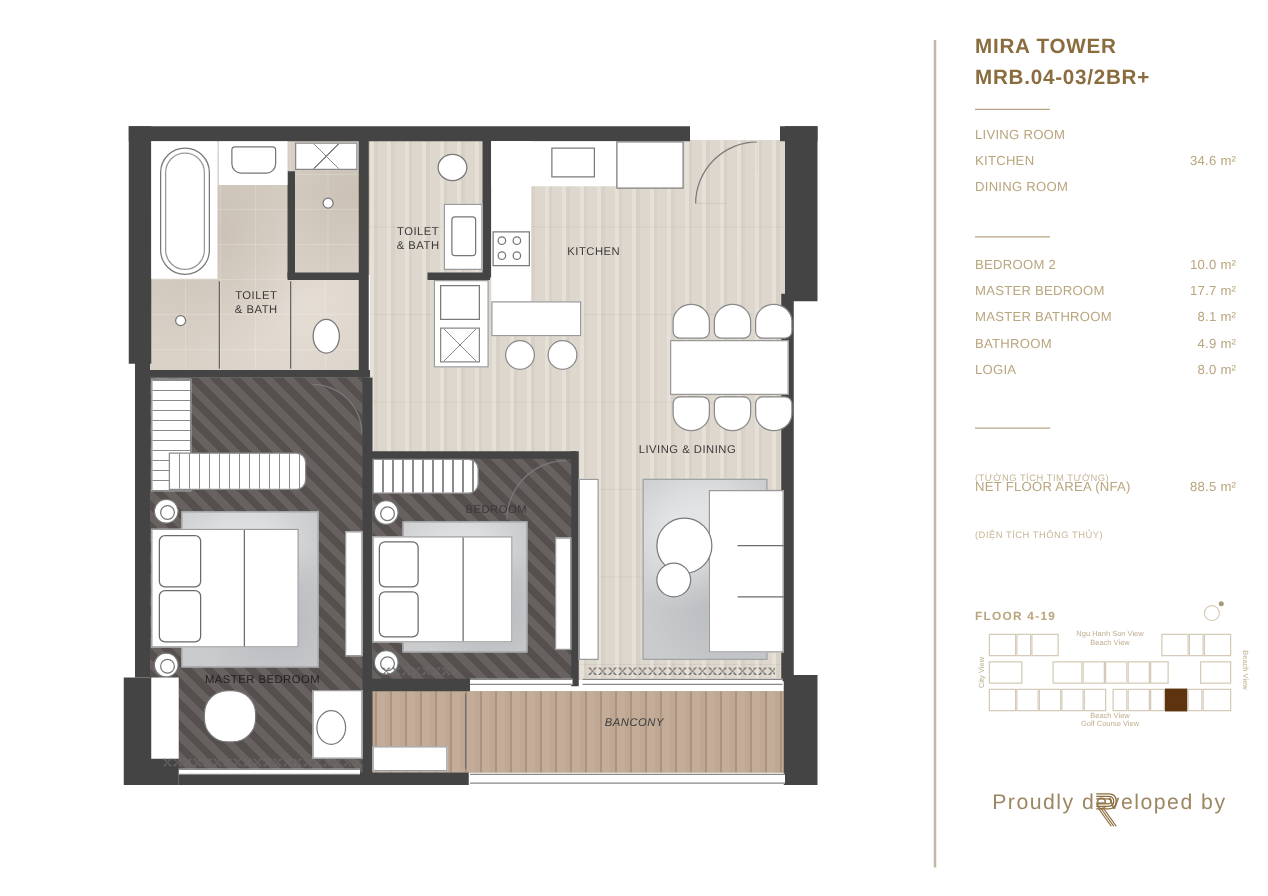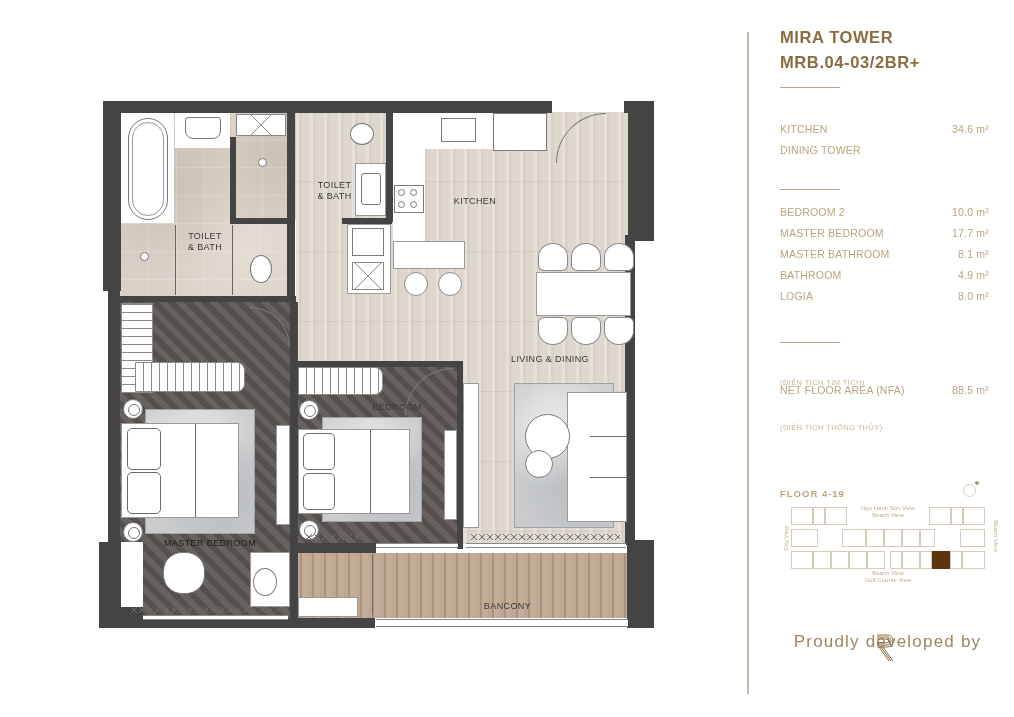--- a/index.html
+++ b/index.html
@@ -197,37 +197,41 @@
   <div class="line" style="left:370px;top:430px;width:1px;height:83px;"></div>
   <div class="lamp" style="left:299px;top:400px;"></div>
   <div class="lamp" style="left:299px;top:520px;"></div>
   <div class="white" style="left:444px;top:430px;width:13px;height:90px;"></div>
   <div class="roomlabel" style="left:367px;top:402px;width:60px;">BEDROOM</div>
   <div class="curtain" style="left:305px;top:534px;width:60px;"></div>
   <div class="window" style="left:376px;top:543px;width:82px;"></div>
 
   <div class="white" style="left:298px;top:597px;width:60px;height:20px;"></div>
   <div class="line" style="left:372px;top:555px;width:1px;height:60px;"></div>
-  <div class="roomlabel" style="left:475px;top:601px;width:65px;">BANCONY</div>
+  <div class="roomlabel" style="left:475px;top:573px;width:65px;font-style:italic;">BANCONY</div>
   <div class="window" style="left:376px;top:619px;width:252px;height:8px;"></div>
 </div>
 
 <div id="divider"></div>
 
 <div id="panel">
   <div class="title" style="top:28px;text-align:center;">MIRA TOWER</div>
   <div class="title" style="top:53px;">MRB.04-03/2BR+</div>
   <div class="rule" style="top:87px;"></div>
 
+  <div class="row" style="top:102px;">
+    <span class="lbl">LIVING ROOM</span>
+    <span class="val"></span>
+  </div>
   <div class="row" style="top:123px;">
     <span class="lbl">KITCHEN</span>
     <span class="val">34.6 m²</span>
   </div>
   <div class="row" style="top:144px;">
-    <span class="lbl">DINING TOWER</span>
+    <span class="lbl">DINING ROOM</span>
     <span class="val"></span>
   </div>
 
   <div class="rule" style="top:189px;"></div>
 
   <div class="row" style="top:206px;">
     <span class="lbl">BEDROOM 2</span>
     <span class="val">10.0 m²</span>
   </div>
   <div class="row" style="top:227px;">
@@ -246,21 +250,21 @@
     <span class="lbl">LOGIA</span>
     <span class="val">8.0 m²</span>
   </div>
 
   <div class="rule" style="top:342px;"></div>
 
   <div class="row" style="top:384px;">
     <span class="lbl">NET FLOOR AREA (NFA)</span>
     <span class="val">88.5 m²</span>
   </div>
-  <div class="sub" style="top:378px;">(DIỆN TÍCH TIM TÍCH)</div>
+  <div class="sub" style="top:378px;">(TƯỜNG TÍCH TIM TƯỜNG)</div>
 
   <div class="sub" style="top:423px;">(DIỆN TÍCH THÔNG THỦY)</div>
 
   <div class="floor-label">FLOOR 4-19</div>
   <div class="compass"></div>
   <div class="keyplan">
     <div class="kp-text" style="left:60px;top:0;width:80px;">Ngu Hanh Son View
 Beach View</div>
 
     <div class="kp" style="left:3px;top:2px;width:22px;height:18px;"></div>

